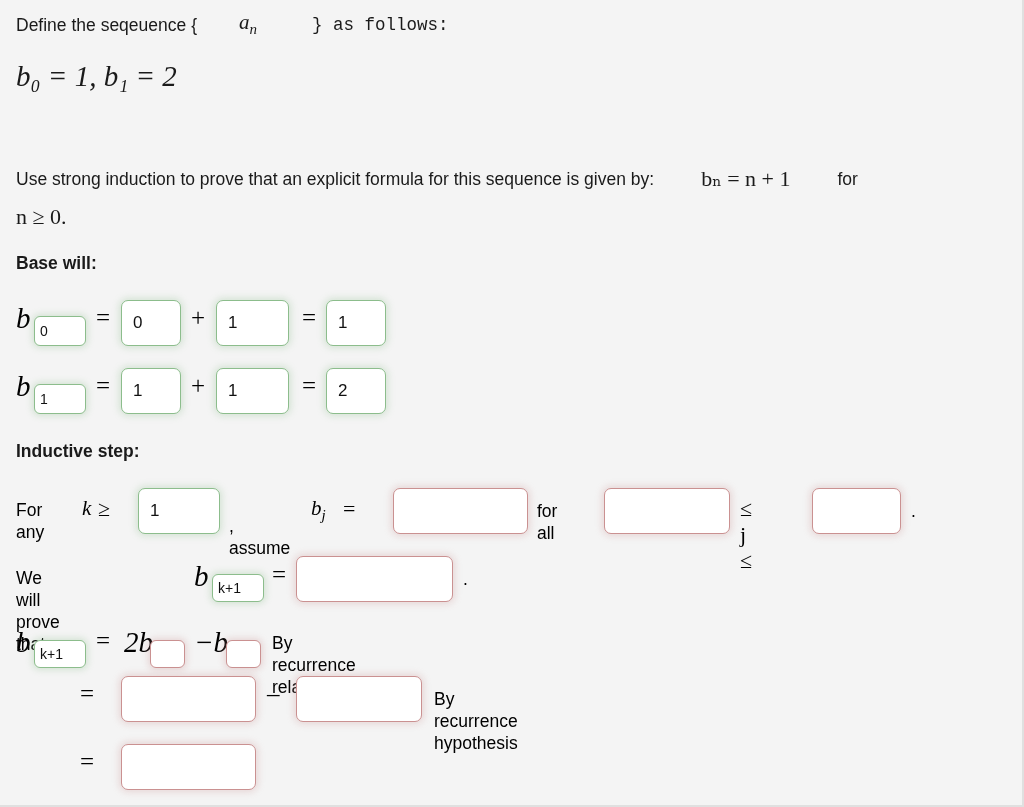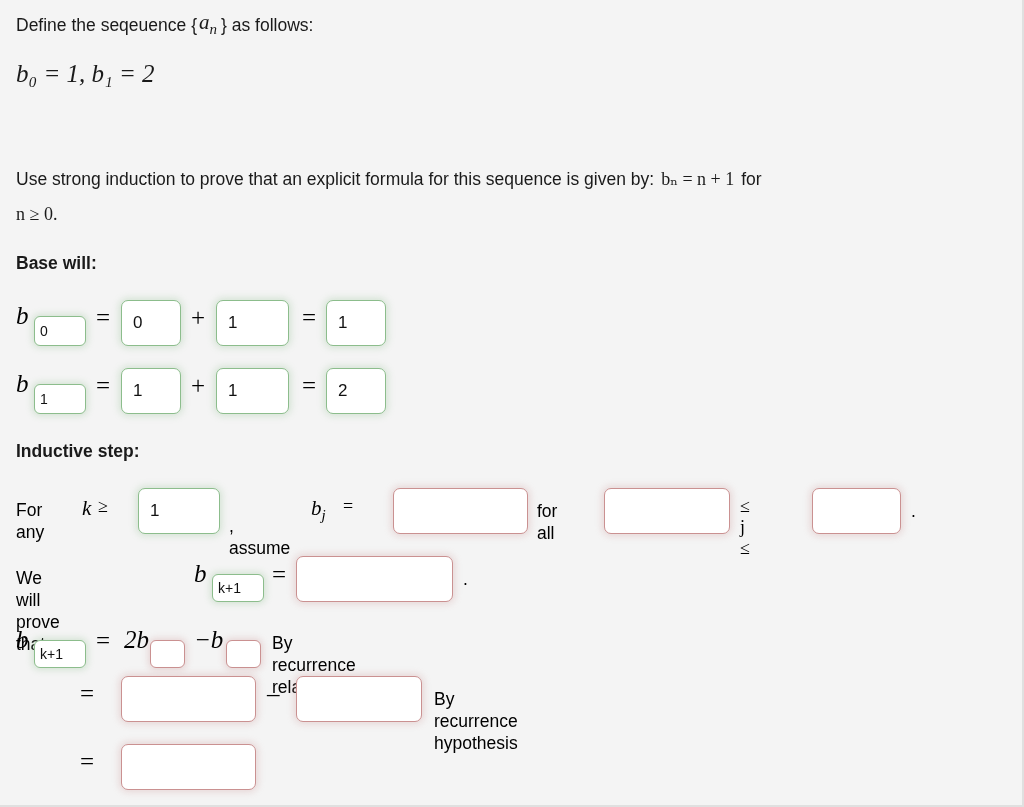--- a/index.html
+++ b/index.html
@@ -29,38 +29,39 @@
     position: absolute;
     color: #1a1a1a;
     white-space: nowrap;
     display: flex;
     align-items: center;
   }
   .prose {
     font-family: "Liberation Sans", sans-serif;
     font-size: 17.5px;
     line-height: 22px;
+    gap: 40px;
   }
   .bold {
     font-weight: bold;
   }
   .math {
     font-family: "Liberation Serif", "DejaVu Serif", serif;
     font-style: italic;
     font-size: 21px;
   }
   .mathup {
     font-family: "Liberation Serif", "DejaVu Serif", serif;
     font-style: normal;
-    font-size: 18px;
+    font-size: 22px;
   }
   .mathbig {
     font-family: "Liberation Serif", "DejaVu Serif", serif;
     font-style: italic;
-    font-size: 25px;
+    font-size: 29px;
   }
   .mathbigup {
     font-family: "Liberation Serif", "DejaVu Serif", serif;
     font-style: normal;
     font-size: 25px;
   }
   .sub {
     font-family: "Liberation Serif", "DejaVu Serif", serif;
     font-style: italic;
     font-size: 15px;
@@ -111,21 +112,21 @@
   .abs { position: absolute; }
 </style>
 </head>
 <body>
 
 <div class="page">
 
   <div class="line prose abs" style="left:16px; top:11px;">
     <span>Define the seqeuence {</span>
     <span class="math" style="margin:0 1px 0 2px;"><span>a</span><span class="sub">n</span></span>
-    <span style="margin-left:3px;">} as follows:</span>
+    <span style="margin-left:14px;font-family:Liberation Mono, monospace;">} as follows:</span>
   </div>
 
   <div class="line mathbig abs" style="left:16px; top:60px;">b₀ = 1, b₁ = 2</div>
 
 
   <div class="line prose abs" style="left:16px; top:168px; white-space:nowrap;">
     <span>Use strong induction to prove that an explicit formula for this sequence is given by:</span>
     <span class="mathup" style="margin:0 7px 0 7px;">bₙ = n + 1</span>
     <span>for</span>
   </div>

